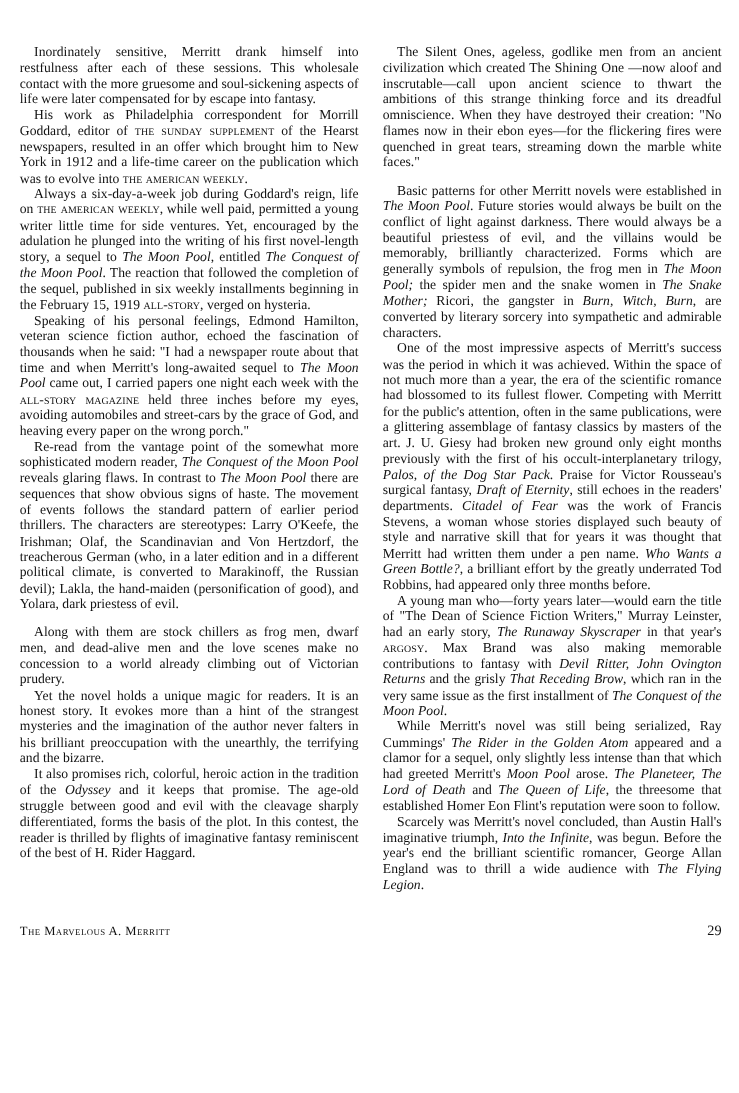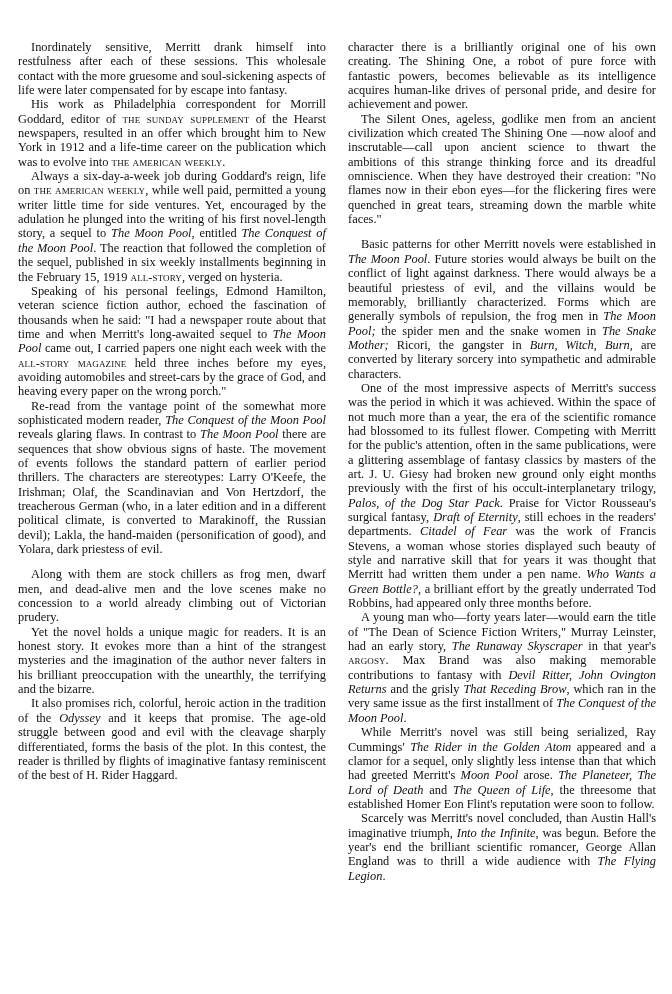--- a/index.html
+++ b/index.html
@@ -80,22 +80,25 @@
         <p>Inordinately sensitive, Merritt drank himself into restfulness after each of these sessions. This wholesale contact with the more gruesome and soul-sickening aspects of life were later compensated for by escape into fantasy.</p>
         <p>His work as Philadelphia correspondent for Morrill Goddard, editor of <span class="sc">the sunday supplement</span> of the Hearst newspapers, resulted in an offer which brought him to New York in 1912 and a life-time career on the publication which was to evolve into <span class="sc">the american weekly</span>.</p>
         <p>Always a six-day-a-week job during Goddard's reign, life on <span class="sc">the american weekly</span>, while well paid, permitted a young writer little time for side ventures. Yet, encouraged by the adulation he plunged into the writing of his first novel-length story, a sequel to <i>The Moon Pool</i>, entitled <i>The Conquest of the Moon Pool</i>. The reaction that followed the completion of the sequel, published in six weekly installments beginning in the February 15, 1919 <span class="sc">all-story</span>, verged on hysteria.</p>
         <p>Speaking of his personal feelings, Edmond Hamilton, veteran science fiction author, echoed the fascination of thousands when he said: "I had a newspaper route about that time and when Merritt's long-awaited sequel to <i>The Moon Pool</i> came out, I carried papers one night each week with the <span class="sc">all-story magazine</span> held three inches before my eyes, avoiding automobiles and street-cars by the grace of God, and heaving every paper on the wrong porch."</p>
         <p>Re-read from the vantage point of the somewhat more sophisticated modern reader, <i>The Conquest of the Moon Pool</i> reveals glaring flaws. In contrast to <i>The Moon Pool</i> there are sequences that show obvious signs of haste. The movement of events follows the standard pattern of earlier period thrillers. The characters are stereotypes: Larry O'Keefe, the Irishman; Olaf, the Scandinavian and Von Hertzdorf, the treacherous German (who, in a later edition and in a different political climate, is converted to Marakinoff, the Russian devil); Lakla, the hand-maiden (personification of good), and Yolara, dark priestess of evil.</p>
         <p class="gap">Along with them are stock chillers as frog men, dwarf men, and dead-alive men and the love scenes make no concession to a world already climbing out of Victorian prudery.</p>
         <p>Yet the novel holds a unique magic for readers. It is an honest story. It evokes more than a hint of the strangest mysteries and the imagination of the author never falters in his brilliant preoccupation with the unearthly, the terrifying and the bizarre.</p>
         <p>It also promises rich, colorful, heroic action in the tradition of the <i>Odyssey</i> and it keeps that promise. The age-old struggle between good and evil with the cleavage sharply differentiated, forms the basis of the plot. In this contest, the reader is thrilled by flights of imaginative fantasy reminiscent of the best of H. Rider Haggard.</p>
       </div>
     <div class="col" id="right-col">
-        <p class="noindent">character there is a brilliantly original one of his own creating. The Shining One, a robot of pure force with fantastic powers, becomes believable as its intelligence acquires human-like drives of personal pride, and desire for achievement and power.</p>
         <p>The Silent Ones, ageless, godlike men from an ancient civilization which created The Shining One —now aloof and inscrutable—call upon ancient science to thwart the ambitions of this strange thinking force and its dreadful omniscience. When they have destroyed their creation: "No flames now in their ebon eyes—for the flickering fires were quenched in great tears, streaming down the marble white faces."</p>
         <p class="gap">Basic patterns for other Merritt novels were established in <i>The Moon Pool</i>. Future stories would always be built on the conflict of light against darkness. There would always be a beautiful priestess of evil, and the villains would be memorably, brilliantly characterized. Forms which are generally symbols of repulsion, the frog men in <i>The Moon Pool;</i> the spider men and the snake women in <i>The Snake Mother;</i> Ricori, the gangster in <i>Burn, Witch, Burn</i>, are converted by literary sorcery into sympathetic and admirable characters.</p>
         <p>One of the most impressive aspects of Merritt's success was the period in which it was achieved. Within the space of not much more than a year, the era of the scientific romance had blossomed to its fullest flower. Competing with Merritt for the public's attention, often in the same publications, were a glittering assemblage of fantasy classics by masters of the art. J. U. Giesy had broken new ground only eight months previously with the first of his occult-interplanetary trilogy, <i>Palos, of the Dog Star Pack</i>. Praise for Victor Rousseau's surgical fantasy, <i>Draft of Eternity</i>, still echoes in the readers' departments. <i>Citadel of Fear</i> was the work of Francis Stevens, a woman whose stories displayed such beauty of style and narrative skill that for years it was thought that Merritt had written them under a pen name. <i>Who Wants a Green Bottle?</i>, a brilliant effort by the greatly underrated Tod Robbins, had appeared only three months before.</p>
         <p>A young man who—forty years later—would earn the title of "The Dean of Science Fiction Writers," Murray Leinster, had an early story, <i>The Runaway Skyscraper</i> in that year's <span class="sc">argosy</span>. Max Brand was also making memorable contributions to fantasy with <i>Devil Ritter, John Ovington Returns</i> and the grisly <i>That Receding Brow</i>, which ran in the very same issue as the first installment of <i>The Conquest of the Moon Pool</i>.</p>
         <p>While Merritt's novel was still being serialized, Ray Cummings' <i>The Rider in the Golden Atom</i> appeared and a clamor for a sequel, only slightly less intense than that which had greeted Merritt's <i>Moon Pool</i> arose. <i>The Planeteer, The Lord of Death</i> and <i>The Queen of Life</i>, the threesome that established Homer Eon Flint's reputation were soon to follow.</p>
         <p>Scarcely was Merritt's novel concluded, than Austin Hall's imaginative triumph, <i>Into the Infinite</i>, was begun. Before the year's end the brilliant scientific romancer, George Allan England was to thrill a wide audience with <i>The Flying Legion</i>.</p>
       </div>
   </div>
+  <div class="footer">
+    <span class="title">The Marvelous A. Merritt</span>
+    <span class="pageno">29</span>
+  </div>
 </div>
 
 </body></html>

